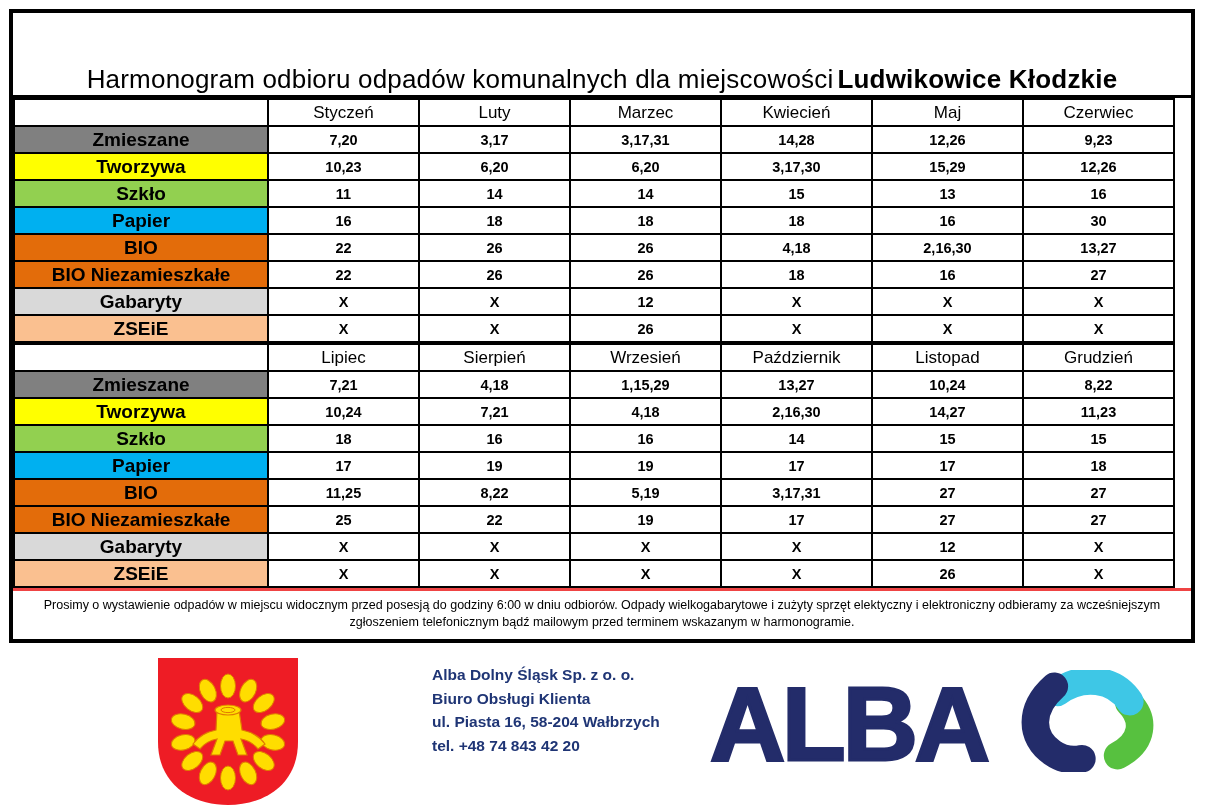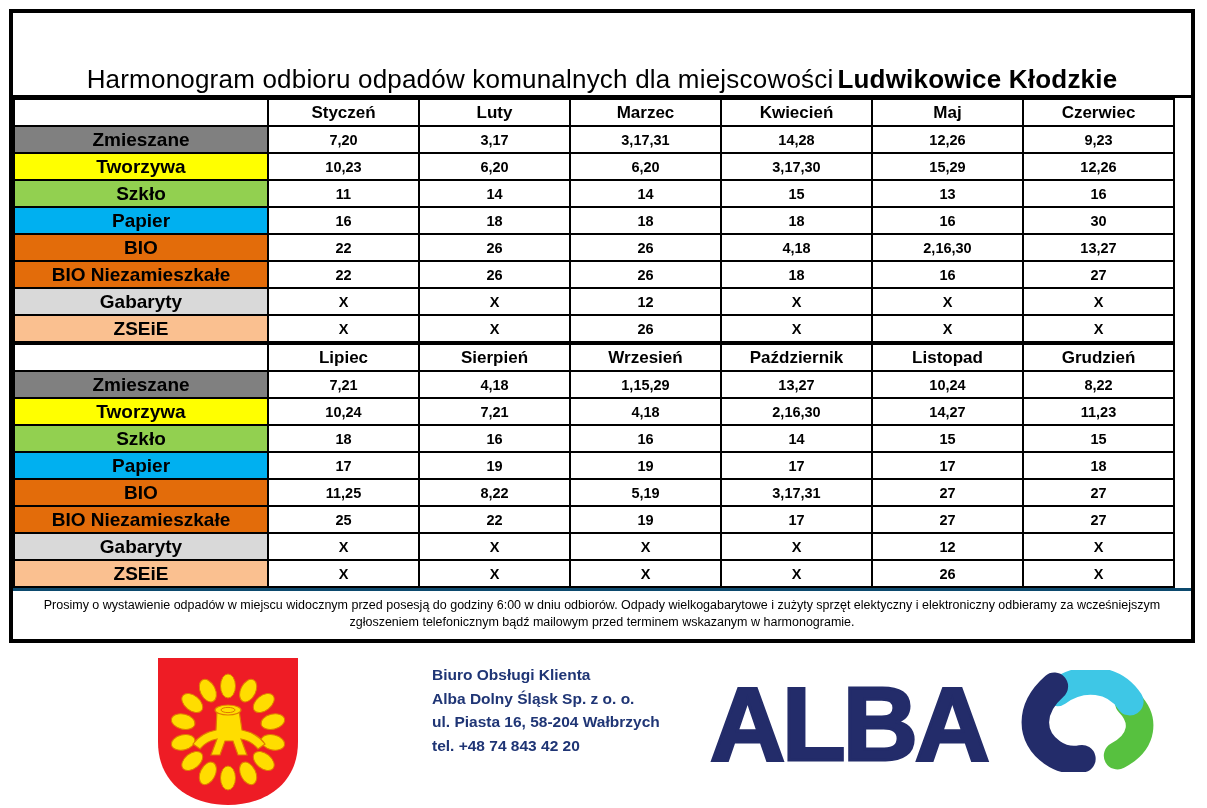--- a/index.html
+++ b/index.html
@@ -12,25 +12,25 @@
     border:4px solid #000;background:#fff;
   }
   .title{
     height:82px;display:flex;align-items:flex-end;justify-content:center;
     font-size:26px;border-bottom:3px solid #000;letter-spacing:.2px;
   }
   .title .bold{font-weight:bold;margin-left:4px;}
   table.sched{border-collapse:collapse;table-layout:fixed;width:1162px;}
   table.sched td{border:2px solid #000;text-align:center;vertical-align:middle;overflow:hidden;}
   td.corner{width:250px;border-width:3px;background:#fff;}
-  td.mon{font-weight:bold;font-size:17px;height:23px;border-width:3px;background:#fff;}
+  td.mon{font-weight:normal;font-size:17px;height:23px;border-width:3px;background:#fff;}
   td.lbl{font-weight:bold;font-size:19px;height:23px;border:3px solid #000;}
   td.val{font-weight:bold;font-size:14.5px;height:23px;background:#fff;}
   .note{
-    border-top:3px solid #0c4a6e;text-align:center;
+    border-top:3px solid #ef4444;text-align:center;
     font-size:12.5px;line-height:17px;padding:6px 26px 8px 26px;
   }
   .contact{
     position:absolute;left:432px;top:663px;
     font-weight:bold;font-size:15.5px;line-height:23.6px;color:#1f3575;
   }
   .crest{position:absolute;left:155px;top:656px;}
   .alba{position:absolute;left:710px;top:664px;height:120px;display:flex;align-items:center;text-align:right;}
   .alba-word{
     font-weight:bold;font-size:104px;line-height:100px;color:#232c6a;
@@ -243,22 +243,22 @@
     <ellipse cx="73" cy="30" rx="7.5" ry="12" transform="rotate(334 73 76)"></ellipse>
   </g>
   <g>
     <path d="M62 54 h22 l3 20 c10 2 18 7 23 14 l-7 5 c-5-6 -11-9 -17-10 l6 16 h-9 l-5-14 h-8 l-5 14 h-9 l6-16 c-6 1 -12 4 -17 10 l-7-5 c5-7 13-12 23-14 z" fill="#FFDD00" stroke="#E07B00" stroke-width="1.2"></path>
     <ellipse cx="73" cy="54" rx="13" ry="5" fill="#FFDD00" stroke="#E07B00" stroke-width="1.2"></ellipse>
     <ellipse cx="73" cy="54" rx="7" ry="2.6" fill="none" stroke="#E07B00" stroke-width="1"></ellipse>
   </g>
 </svg>
 
 <div class="contact">
+  <div>Alba Dolny Śląsk Sp. z o. o.</div>
   <div>Biuro Obsługi Klienta</div>
-  <div>Alba Dolny Śląsk Sp. z o. o.</div>
   <div>ul. Piasta 16, 58-204 Wałbrzych</div>
   <div>tel. +48 74 843 42 20</div>
 </div>
 
 <div class="alba">
   <span class="alba-word">ALBA</span>
   <svg class="alba-swirl" width="150" height="102" viewBox="0 0 140 100">
     <path d="M110 32 C 126 48, 125 70, 99 84" fill="none" stroke="#57C13F" stroke-width="27" stroke-linecap="round"></path>
     <path d="M40 22 C 64 4, 96 8, 111 31" fill="none" stroke="#3EC7E6" stroke-width="27" stroke-linecap="round"></path>
     <path d="M37 16 C 12 38, 13 66, 35 81 C 45 88, 55 89, 64 87" fill="none" stroke="#232C6A" stroke-width="27" stroke-linecap="round"></path>

